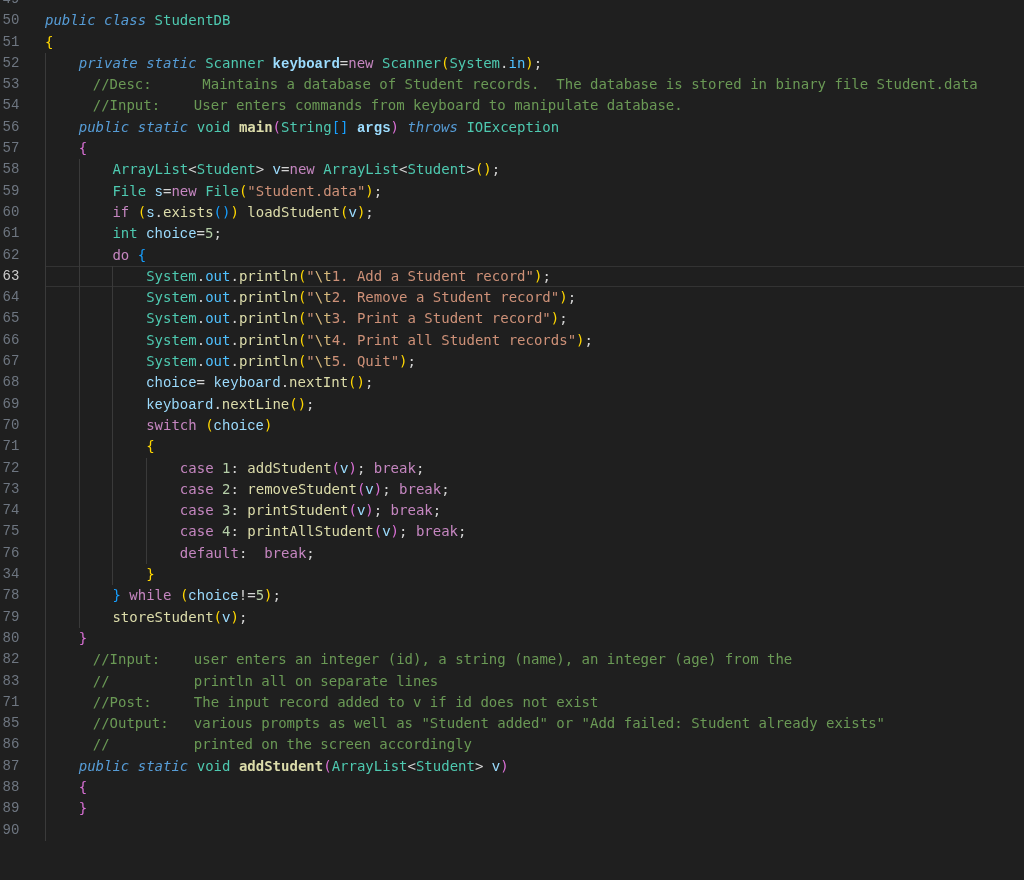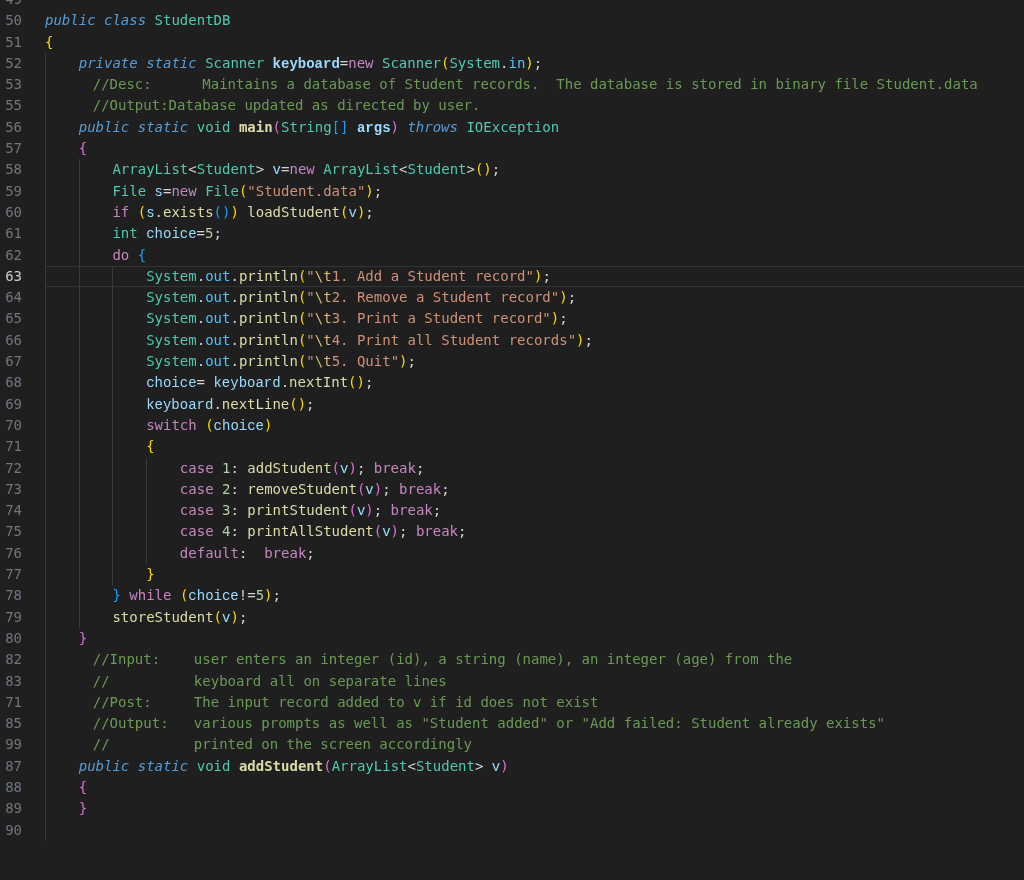--- a/index.html
+++ b/index.html
@@ -16,21 +16,21 @@
   }
   .line{
     display:flex;height:21.3px;line-height:21.3px;
     font-size:14px;white-space:pre;position:relative;
   }
   .gutter{
     flex:0 0 45px;color:var(--lineno);
     user-select:none;display:flex;align-items:center;
   }
   .gutter .num{
-    display:inline-block;width:22px;text-align:right;
+    display:inline-block;width:22px;text-align:center;font-family:Liberation Mono, monospace;
   }
   .line.active .gutter{color:var(--linenoActive);}
   .codearea{
     flex:1;position:relative;
   }
   .line.active .codearea{
     box-shadow:inset 0 1px 0 var(--hl), inset 0 -1px 0 var(--hl);
   }
   .guide{
     position:absolute;top:0;bottom:0;width:1px;
@@ -48,21 +48,21 @@
 </head>
 <body>
 
 <div class="editor">
   <div class="lines">
       <div class="line"><div class="gutter"><span class="num">49</span></div><div class="codearea"></div></div>
       <div class="line"><div class="gutter"><span class="num">50</span></div><div class="codearea"><span class="tk-kw">public class </span><span class="tk-typ">StudentDB</span></div></div>
       <div class="line"><div class="gutter"><span class="num">51</span></div><div class="codearea"><span class="tk-b1">{</span></div></div>
       <div class="line"><div class="gutter"><span class="num">52</span></div><div class="codearea"><span class="guide" style="left: 0ch;"></span><span class="tk-pun">    </span><span class="tk-kw">private static </span><span class="tk-typ">Scanner </span><span class="tk-var tok-b">keyboard</span><span class="tk-pun">=</span><span class="tk-ctl">new</span><span class="tk-pun"> </span><span class="tk-typ">Scanner</span><span class="tk-b1">(</span><span class="tk-typ">System</span><span class="tk-pun">.</span><span class="tk-sf">in</span><span class="tk-b1">)</span><span class="tk-pun">;</span></div></div>
       <div class="line"><div class="gutter"><span class="num">53</span></div><div class="codearea"><span class="guide" style="left: 0ch;"></span><span class="tk-pun">    </span><span class="tk-com">//Desc:      Maintains a database of Student records.  The database is stored in binary file Student.data</span></div></div>
-      <div class="line"><div class="gutter"><span class="num">55</span></div><div class="codearea"><span class="guide" style="left: 0ch;"></span><span class="tk-pun">    </span><span class="tk-com">//Output:Database updated as directed by user.</span></div></div>
+      <div class="line"><div class="gutter"><span class="num">54</span></div><div class="codearea"><span class="guide" style="left: 0ch;"></span><span class="tk-pun">    </span><span class="tk-com">//Input:    User enters commands from keyboard to manipulate database.</span></div></div>
       <div class="line"><div class="gutter"><span class="num">56</span></div><div class="codearea"><span class="guide" style="left: 0ch;"></span><span class="tk-pun">    </span><span class="tk-kw">public static </span><span class="tk-typ">void </span><span class="tk-met tok-b">main</span><span class="tk-b2">(</span><span class="tk-typ">String</span><span class="tk-b3">[]</span><span class="tk-pun"> </span><span class="tk-var tok-b">args</span><span class="tk-b2">)</span><span class="tk-pun"> </span><span class="tk-kw">throws</span><span class="tk-pun"> </span><span class="tk-typ">IOException</span></div></div>
       <div class="line"><div class="gutter"><span class="num">57</span></div><div class="codearea"><span class="guide" style="left: 0ch;"></span><span class="tk-pun">    </span><span class="tk-b2">{</span></div></div>
       <div class="line"><div class="gutter"><span class="num">58</span></div><div class="codearea"><span class="guide" style="left: 0ch;"></span><span class="guide" style="left: 4ch;"></span><span class="tk-pun">        </span><span class="tk-typ">ArrayList</span><span class="tk-pun">&lt;</span><span class="tk-typ">Student</span><span class="tk-pun">&gt; </span><span class="tk-var">v</span><span class="tk-pun">=</span><span class="tk-ctl">new</span><span class="tk-pun"> </span><span class="tk-typ">ArrayList</span><span class="tk-pun">&lt;</span><span class="tk-typ">Student</span><span class="tk-pun">&gt;</span><span class="tk-b1">()</span><span class="tk-pun">;</span></div></div>
       <div class="line"><div class="gutter"><span class="num">59</span></div><div class="codearea"><span class="guide" style="left: 0ch;"></span><span class="guide" style="left: 4ch;"></span><span class="tk-pun">        </span><span class="tk-typ">File</span><span class="tk-pun"> </span><span class="tk-var">s</span><span class="tk-pun">=</span><span class="tk-ctl">new</span><span class="tk-pun"> </span><span class="tk-typ">File</span><span class="tk-b1">(</span><span class="tk-str">"Student.data"</span><span class="tk-b1">)</span><span class="tk-pun">;</span></div></div>
       <div class="line"><div class="gutter"><span class="num">60</span></div><div class="codearea"><span class="guide" style="left: 0ch;"></span><span class="guide" style="left: 4ch;"></span><span class="tk-pun">        </span><span class="tk-ctl">if</span><span class="tk-pun"> </span><span class="tk-b1">(</span><span class="tk-var">s</span><span class="tk-pun">.</span><span class="tk-met">exists</span><span class="tk-b3">()</span><span class="tk-b1">)</span><span class="tk-pun"> </span><span class="tk-met">loadStudent</span><span class="tk-b1">(</span><span class="tk-var">v</span><span class="tk-b1">)</span><span class="tk-pun">;</span></div></div>
       <div class="line"><div class="gutter"><span class="num">61</span></div><div class="codearea"><span class="guide" style="left: 0ch;"></span><span class="guide" style="left: 4ch;"></span><span class="tk-pun">        </span><span class="tk-typ">int</span><span class="tk-pun"> </span><span class="tk-var">choice</span><span class="tk-pun">=</span><span class="tk-num">5</span><span class="tk-pun">;</span></div></div>
       <div class="line"><div class="gutter"><span class="num">62</span></div><div class="codearea"><span class="guide" style="left: 0ch;"></span><span class="guide" style="left: 4ch;"></span><span class="tk-pun">        </span><span class="tk-ctl">do</span><span class="tk-pun"> </span><span class="tk-b3">{</span></div></div>
       <div class="line active"><div class="gutter"><span class="num">63</span></div><div class="codearea"><span class="guide" style="left: 0ch;"></span><span class="guide" style="left: 4ch;"></span><span class="guide" style="left: 8ch;"></span><span class="tk-pun">            </span><span class="tk-typ">System</span><span class="tk-pun">.</span><span class="tk-sf">out</span><span class="tk-pun">.</span><span class="tk-met">println</span><span class="tk-b1">(</span><span class="tk-str">"</span><span class="tk-esc">\t</span><span class="tk-str">1. Add a Student record"</span><span class="tk-b1">)</span><span class="tk-pun">;</span></div></div>
       <div class="line"><div class="gutter"><span class="num">64</span></div><div class="codearea"><span class="guide" style="left: 0ch;"></span><span class="guide" style="left: 4ch;"></span><span class="guide" style="left: 8ch;"></span><span class="tk-pun">            </span><span class="tk-typ">System</span><span class="tk-pun">.</span><span class="tk-sf">out</span><span class="tk-pun">.</span><span class="tk-met">println</span><span class="tk-b1">(</span><span class="tk-str">"</span><span class="tk-esc">\t</span><span class="tk-str">2. Remove a Student record"</span><span class="tk-b1">)</span><span class="tk-pun">;</span></div></div>
       <div class="line"><div class="gutter"><span class="num">65</span></div><div class="codearea"><span class="guide" style="left: 0ch;"></span><span class="guide" style="left: 4ch;"></span><span class="guide" style="left: 8ch;"></span><span class="tk-pun">            </span><span class="tk-typ">System</span><span class="tk-pun">.</span><span class="tk-sf">out</span><span class="tk-pun">.</span><span class="tk-met">println</span><span class="tk-b1">(</span><span class="tk-str">"</span><span class="tk-esc">\t</span><span class="tk-str">3. Print a Student record"</span><span class="tk-b1">)</span><span class="tk-pun">;</span></div></div>
@@ -70,27 +70,27 @@
       <div class="line"><div class="gutter"><span class="num">67</span></div><div class="codearea"><span class="guide" style="left: 0ch;"></span><span class="guide" style="left: 4ch;"></span><span class="guide" style="left: 8ch;"></span><span class="tk-pun">            </span><span class="tk-typ">System</span><span class="tk-pun">.</span><span class="tk-sf">out</span><span class="tk-pun">.</span><span class="tk-met">println</span><span class="tk-b1">(</span><span class="tk-str">"</span><span class="tk-esc">\t</span><span class="tk-str">5. Quit"</span><span class="tk-b1">)</span><span class="tk-pun">;</span></div></div>
       <div class="line"><div class="gutter"><span class="num">68</span></div><div class="codearea"><span class="guide" style="left: 0ch;"></span><span class="guide" style="left: 4ch;"></span><span class="guide" style="left: 8ch;"></span><span class="tk-pun">            </span><span class="tk-var">choice</span><span class="tk-pun">= </span><span class="tk-var">keyboard</span><span class="tk-pun">.</span><span class="tk-met">nextInt</span><span class="tk-b1">()</span><span class="tk-pun">;</span></div></div>
       <div class="line"><div class="gutter"><span class="num">69</span></div><div class="codearea"><span class="guide" style="left: 0ch;"></span><span class="guide" style="left: 4ch;"></span><span class="guide" style="left: 8ch;"></span><span class="tk-pun">            </span><span class="tk-var">keyboard</span><span class="tk-pun">.</span><span class="tk-met">nextLine</span><span class="tk-b1">()</span><span class="tk-pun">;</span></div></div>
       <div class="line"><div class="gutter"><span class="num">70</span></div><div class="codearea"><span class="guide" style="left: 0ch;"></span><span class="guide" style="left: 4ch;"></span><span class="guide" style="left: 8ch;"></span><span class="tk-pun">            </span><span class="tk-ctl">switch</span><span class="tk-pun"> </span><span class="tk-b1">(</span><span class="tk-var">choice</span><span class="tk-b1">)</span></div></div>
       <div class="line"><div class="gutter"><span class="num">71</span></div><div class="codearea"><span class="guide" style="left: 0ch;"></span><span class="guide" style="left: 4ch;"></span><span class="guide" style="left: 8ch;"></span><span class="tk-pun">            </span><span class="tk-b1">{</span></div></div>
       <div class="line"><div class="gutter"><span class="num">72</span></div><div class="codearea"><span class="guide" style="left: 0ch;"></span><span class="guide" style="left: 4ch;"></span><span class="guide" style="left: 8ch;"></span><span class="guide" style="left: 12ch;"></span><span class="tk-pun">                </span><span class="tk-ctl">case</span><span class="tk-pun"> </span><span class="tk-num">1</span><span class="tk-pun">: </span><span class="tk-met">addStudent</span><span class="tk-b2">(</span><span class="tk-var">v</span><span class="tk-b2">)</span><span class="tk-pun">; </span><span class="tk-ctl">break</span><span class="tk-pun">;</span></div></div>
       <div class="line"><div class="gutter"><span class="num">73</span></div><div class="codearea"><span class="guide" style="left: 0ch;"></span><span class="guide" style="left: 4ch;"></span><span class="guide" style="left: 8ch;"></span><span class="guide" style="left: 12ch;"></span><span class="tk-pun">                </span><span class="tk-ctl">case</span><span class="tk-pun"> </span><span class="tk-num">2</span><span class="tk-pun">: </span><span class="tk-met">removeStudent</span><span class="tk-b2">(</span><span class="tk-var">v</span><span class="tk-b2">)</span><span class="tk-pun">; </span><span class="tk-ctl">break</span><span class="tk-pun">;</span></div></div>
       <div class="line"><div class="gutter"><span class="num">74</span></div><div class="codearea"><span class="guide" style="left: 0ch;"></span><span class="guide" style="left: 4ch;"></span><span class="guide" style="left: 8ch;"></span><span class="guide" style="left: 12ch;"></span><span class="tk-pun">                </span><span class="tk-ctl">case</span><span class="tk-pun"> </span><span class="tk-num">3</span><span class="tk-pun">: </span><span class="tk-met">printStudent</span><span class="tk-b2">(</span><span class="tk-var">v</span><span class="tk-b2">)</span><span class="tk-pun">; </span><span class="tk-ctl">break</span><span class="tk-pun">;</span></div></div>
       <div class="line"><div class="gutter"><span class="num">75</span></div><div class="codearea"><span class="guide" style="left: 0ch;"></span><span class="guide" style="left: 4ch;"></span><span class="guide" style="left: 8ch;"></span><span class="guide" style="left: 12ch;"></span><span class="tk-pun">                </span><span class="tk-ctl">case</span><span class="tk-pun"> </span><span class="tk-num">4</span><span class="tk-pun">: </span><span class="tk-met">printAllStudent</span><span class="tk-b2">(</span><span class="tk-var">v</span><span class="tk-b2">)</span><span class="tk-pun">; </span><span class="tk-ctl">break</span><span class="tk-pun">;</span></div></div>
       <div class="line"><div class="gutter"><span class="num">76</span></div><div class="codearea"><span class="guide" style="left: 0ch;"></span><span class="guide" style="left: 4ch;"></span><span class="guide" style="left: 8ch;"></span><span class="guide" style="left: 12ch;"></span><span class="tk-pun">                </span><span class="tk-ctl">default</span><span class="tk-pun">:  </span><span class="tk-ctl">break</span><span class="tk-pun">;</span></div></div>
-      <div class="line"><div class="gutter"><span class="num">77</span></div><div class="codearea"><span class="guide" style="left: 0ch;"></span><span class="guide" style="left: 4ch;"></span><span class="guide" style="left: 8ch;"></span><span class="tk-pun">            </span><span class="tk-b1">}</span></div></div>
+      <div class="line"><div class="gutter"><span class="num">34</span></div><div class="codearea"><span class="guide" style="left: 0ch;"></span><span class="guide" style="left: 4ch;"></span><span class="guide" style="left: 8ch;"></span><span class="tk-pun">            </span><span class="tk-b1">}</span></div></div>
       <div class="line"><div class="gutter"><span class="num">78</span></div><div class="codearea"><span class="guide" style="left: 0ch;"></span><span class="guide" style="left: 4ch;"></span><span class="tk-pun">        </span><span class="tk-b3">}</span><span class="tk-pun"> </span><span class="tk-ctl">while</span><span class="tk-pun"> </span><span class="tk-b1">(</span><span class="tk-var">choice</span><span class="tk-pun">!=</span><span class="tk-num">5</span><span class="tk-b1">)</span><span class="tk-pun">;</span></div></div>
       <div class="line"><div class="gutter"><span class="num">79</span></div><div class="codearea"><span class="guide" style="left: 0ch;"></span><span class="guide" style="left: 4ch;"></span><span class="tk-pun">        </span><span class="tk-met">storeStudent</span><span class="tk-b1">(</span><span class="tk-var">v</span><span class="tk-b1">)</span><span class="tk-pun">;</span></div></div>
       <div class="line"><div class="gutter"><span class="num">80</span></div><div class="codearea"><span class="guide" style="left: 0ch;"></span><span class="tk-pun">    </span><span class="tk-b2">}</span></div></div>
       <div class="line"><div class="gutter"><span class="num">82</span></div><div class="codearea"><span class="guide" style="left: 0ch;"></span><span class="tk-pun">    </span><span class="tk-com">//Input:    user enters an integer (id), a string (name), an integer (age) from the</span></div></div>
-      <div class="line"><div class="gutter"><span class="num">83</span></div><div class="codearea"><span class="guide" style="left: 0ch;"></span><span class="tk-pun">    </span><span class="tk-com">//          keyboard all on separate lines</span></div></div>
+      <div class="line"><div class="gutter"><span class="num">83</span></div><div class="codearea"><span class="guide" style="left: 0ch;"></span><span class="tk-pun">    </span><span class="tk-com">//          println all on separate lines</span></div></div>
       <div class="line"><div class="gutter"><span class="num">71</span></div><div class="codearea"><span class="guide" style="left: 0ch;"></span><span class="tk-pun">    </span><span class="tk-com">//Post:     The input record added to v if id does not exist</span></div></div>
       <div class="line"><div class="gutter"><span class="num">85</span></div><div class="codearea"><span class="guide" style="left: 0ch;"></span><span class="tk-pun">    </span><span class="tk-com">//Output:   various prompts as well as "Student added" or "Add failed: Student already exists"</span></div></div>
-      <div class="line"><div class="gutter"><span class="num">99</span></div><div class="codearea"><span class="guide" style="left: 0ch;"></span><span class="tk-pun">    </span><span class="tk-com">//          printed on the screen accordingly</span></div></div>
+      <div class="line"><div class="gutter"><span class="num">86</span></div><div class="codearea"><span class="guide" style="left: 0ch;"></span><span class="tk-pun">    </span><span class="tk-com">//          printed on the screen accordingly</span></div></div>
       <div class="line"><div class="gutter"><span class="num">87</span></div><div class="codearea"><span class="guide" style="left: 0ch;"></span><span class="tk-pun">    </span><span class="tk-kw">public static </span><span class="tk-typ">void </span><span class="tk-met tok-b">addStudent</span><span class="tk-b2">(</span><span class="tk-typ">ArrayList</span><span class="tk-pun">&lt;</span><span class="tk-typ">Student</span><span class="tk-pun">&gt; </span><span class="tk-var">v</span><span class="tk-b2">)</span></div></div>
       <div class="line"><div class="gutter"><span class="num">88</span></div><div class="codearea"><span class="guide" style="left: 0ch;"></span><span class="tk-pun">    </span><span class="tk-b2">{</span></div></div>
       <div class="line"><div class="gutter"><span class="num">89</span></div><div class="codearea"><span class="guide" style="left: 0ch;"></span><span class="tk-pun">    </span><span class="tk-b2">}</span></div></div>
       <div class="line"><div class="gutter"><span class="num">90</span></div><div class="codearea"><span class="guide" style="left: 0ch;"></span></div></div>
     </div>
 </div>
 
 </body></html>

